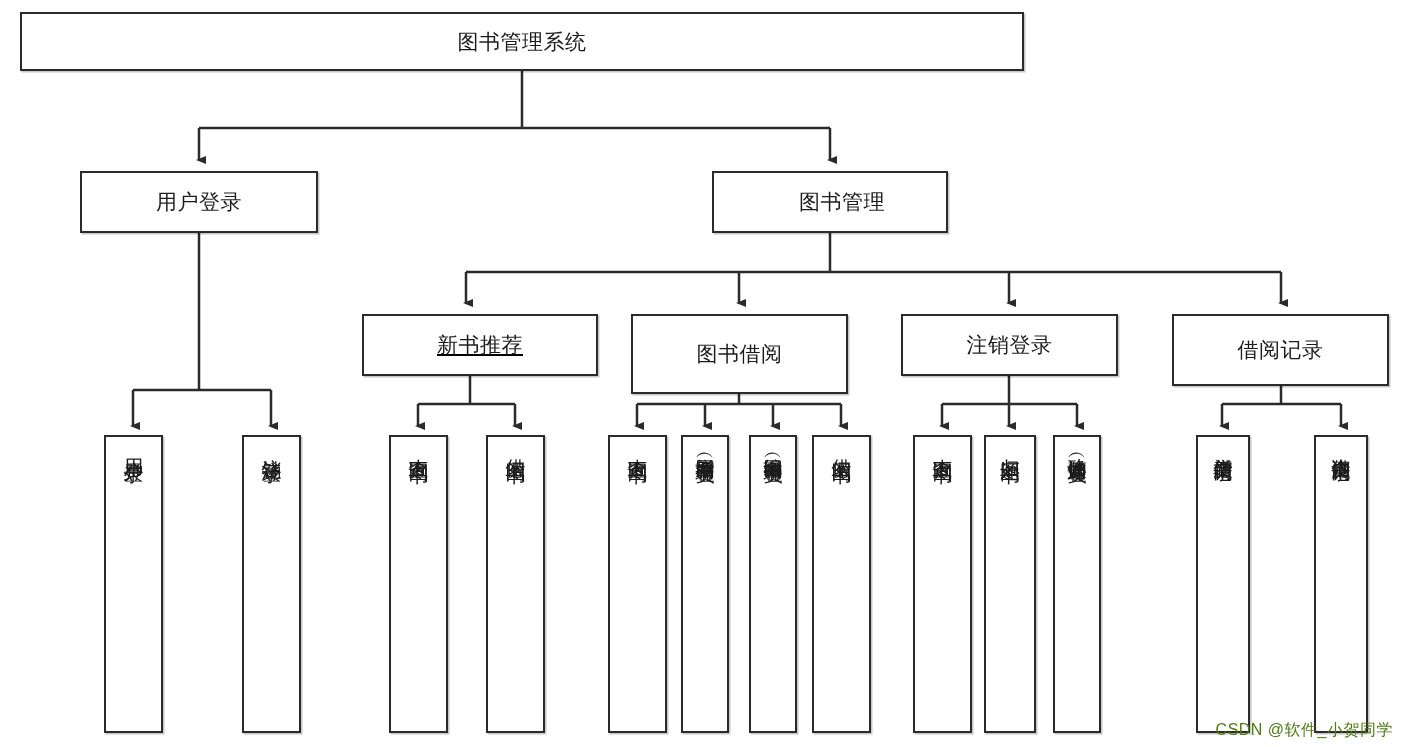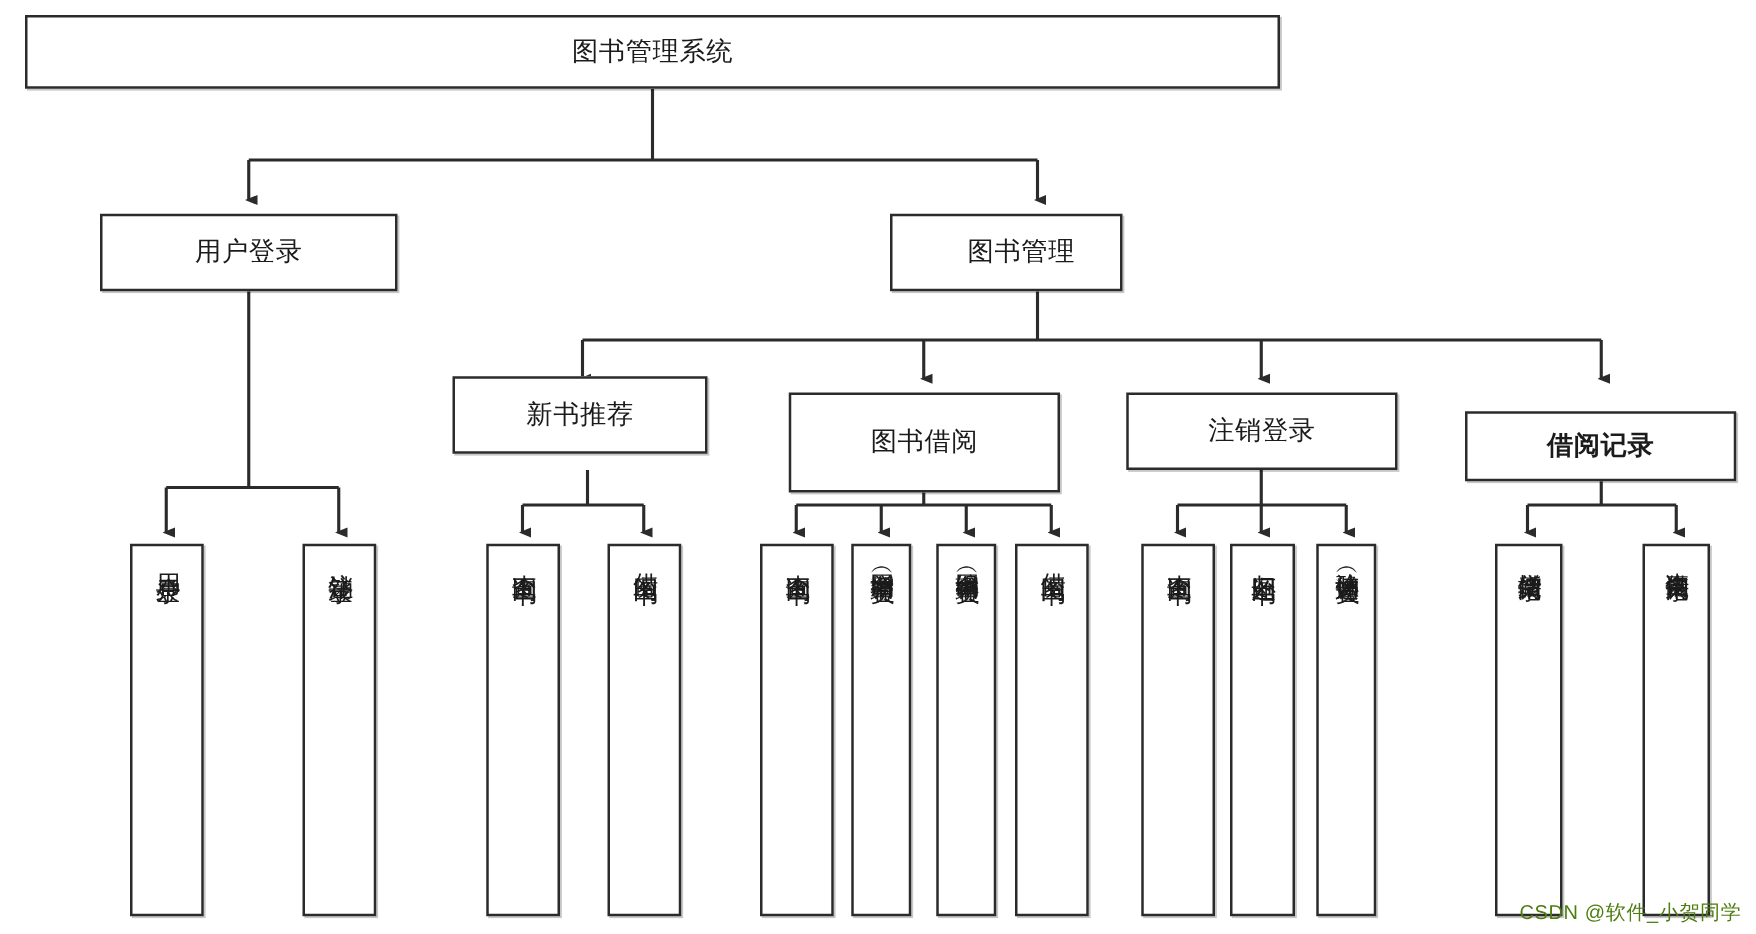--- a/index.html
+++ b/index.html
@@ -134,37 +134,37 @@
   </svg>
 
   <div class="node root horizontal" style="left:20px; top:12px; width:1004px; height:59px;">
     <span class="label">图书管理系统</span>
   </div>
 
   <div class="node horizontal" style="left:80px; top:171px; width:238px; height:62px;">
     <span class="label">用户登录</span>
   </div>
 
-  <div class="node horizontal" style="left:712px; top:171px; width:186px; height:62px;padding-left:24px;">
+  <div class="node horizontal" style="left:712px; top:171px; width:236px; height:62px;padding-left:24px;">
     <span class="label">图书管理</span>
   </div>
 
-  <div class="node horizontal" style="left:362px; top:301px; width:204px; height:62px;">
+  <div class="node horizontal" style="left:362px; top:314px; width:236px; height:62px;text-decoration:underline;">
     <span class="label">新书推荐</span>
   </div>
 
   <div class="node horizontal" style="left:631px; top:314px; width:217px; height:80px;">
     <span class="label">图书借阅</span>
   </div>
 
   <div class="node horizontal" style="left:901px; top:314px; width:217px; height:62px;">
     <span class="label">注销登录</span>
   </div>
 
-  <div class="node horizontal" style="left:1172px; top:329px; width:217px; height:56px;font-weight:bold;">
+  <div class="node horizontal" style="left:1172px; top:314px; width:217px; height:72px;">
     <span class="label">借阅记录</span>
   </div>
 
   <div class="node vertical" style="left:104px; top:435px; width:59px; height:298px;">
     <span class="label">用户登录</span>
   </div>
 
   <div class="node vertical" style="left:242px; top:435px; width:59px; height:298px;">
     <span class="label">注销登录</span>
   </div>

